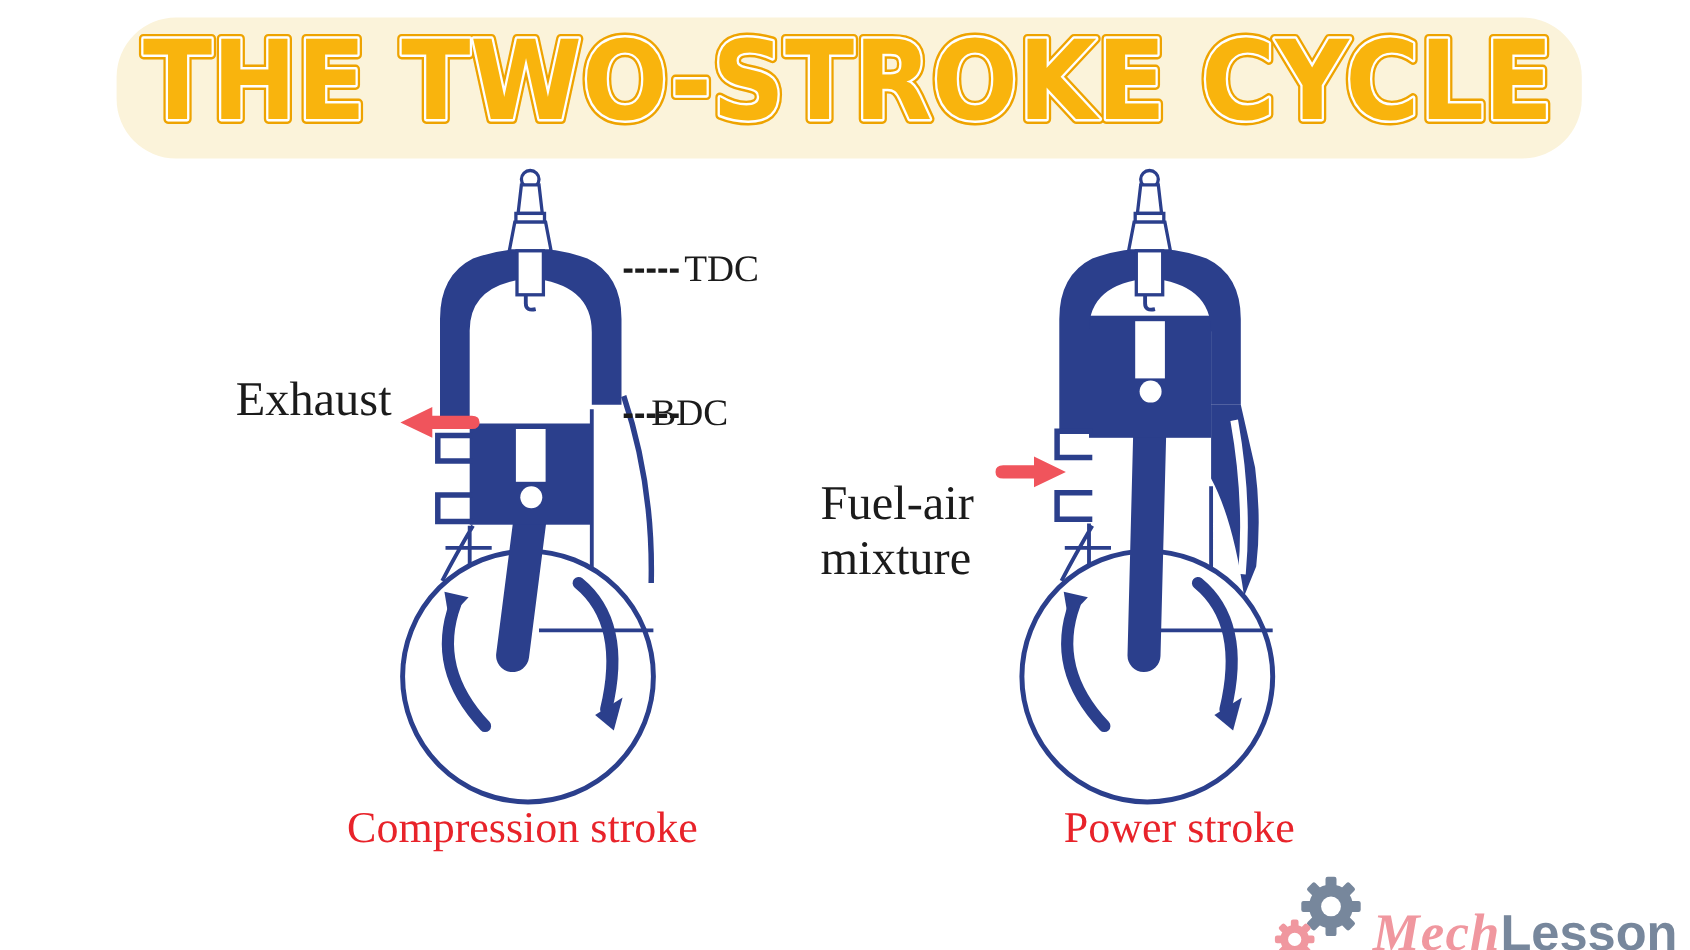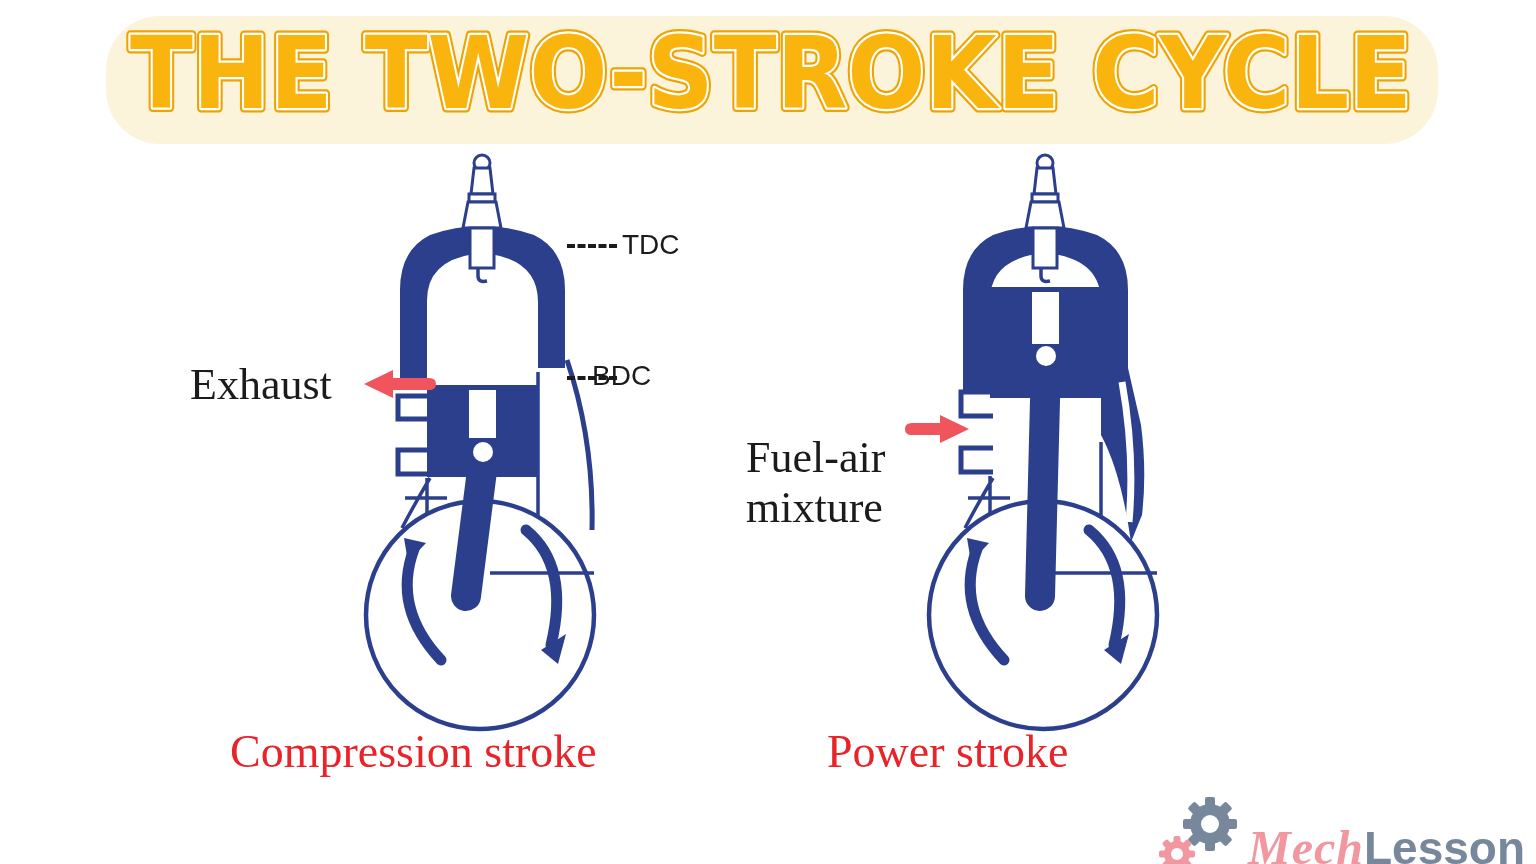--- a/index.html
+++ b/index.html
@@ -18,25 +18,25 @@
   .eng{position:absolute;width:248px;height:600px;}
   .b-fill{fill:var(--engine-blue);}
   .b-line{stroke:var(--engine-blue);fill:none;}
   .w-fill{fill:#ffffff;}
   .wb{fill:#ffffff;stroke:var(--engine-blue);}
   .w-line{stroke:#ffffff;fill:none;}
 
   
   .serif-label{position:absolute;font-family:"Liberation Serif",serif;color:var(--label-black);
                font-size:44px;line-height:50px;}
-  .marker-label{position:absolute;font-family:Liberation Sans, sans-serif;color:var(--label-black);
-                font-size:28px;line-height:44px;}
+  .marker-label{position:absolute;font-family:Liberation Serif, serif;color:var(--label-black);
+                font-size:34px;line-height:44px;}
   .dash-line{position:absolute;width:50px;height:0;border-top:4px dashed var(--label-black);}
-  .caption{position:absolute;width:490px;font-family:"Liberation Serif",serif;
-           font-size:46px;line-height:60px;color:var(--caption-red);}
+  .caption{position:absolute;width:490px;text-align:center;font-family:"Liberation Serif",serif;
+           font-size:40px;line-height:60px;color:var(--caption-red);}
 
   .flow-arrow{position:absolute;}
 
   
   .logo{position:absolute;left:1156px;top:780px;display:flex;align-items:baseline;}
   .logo svg{position:relative;top:14px;}
   .brand-mech{font-family:"Liberation Serif",serif;font-style:italic;font-weight:700;
               font-size:48px;color:var(--logo-pink);letter-spacing:1px;}
   .brand-lesson{font-family:"Liberation Sans",sans-serif;font-weight:700;
                 font-size:46px;color:var(--logo-slate);}
@@ -129,21 +129,21 @@
       <rect class="wb" stroke-width="3" x="1033" y="228" width="24" height="40"></rect>
       <path class="b-line" stroke-width="3.5" d="M1041,268 v8 q0,7 9,5"></path>
     </g>
   </svg>
 
   <div class="dash-line" style="left:567px;top:244px;"></div>
   <div class="marker-label" style="left:622px;top:223px;">TDC</div>
   <div class="dash-line" style="left:567px;top:376px;"></div>
   <div class="marker-label" style="left:592px;top:354px;">BDC</div>
 
-  <div class="serif-label" style="left:190px;top:360px;width:166px;text-align:left;">
+  <div class="serif-label" style="left:190px;top:338px;width:166px;text-align:right;">
     <div>Exhaust</div>
   </div>
   <svg class="flow-arrow" style="left:362px;top:368px;" width="76" height="32" viewBox="0 0 76 32">
     <path fill="var(--arrow-red)" d="M2,16 L31,2 L31,10 L67,10 Q74,10 74,16 Q74,22 67,22 L31,22 L31,30 Z"></path>
   </svg>
 
   <div class="serif-label" style="left:746px;top:401px;width:180px;text-align:left;margin-top:32px;">
     <div>Fuel-air</div>
     <div>mixture</div>
   </div>

